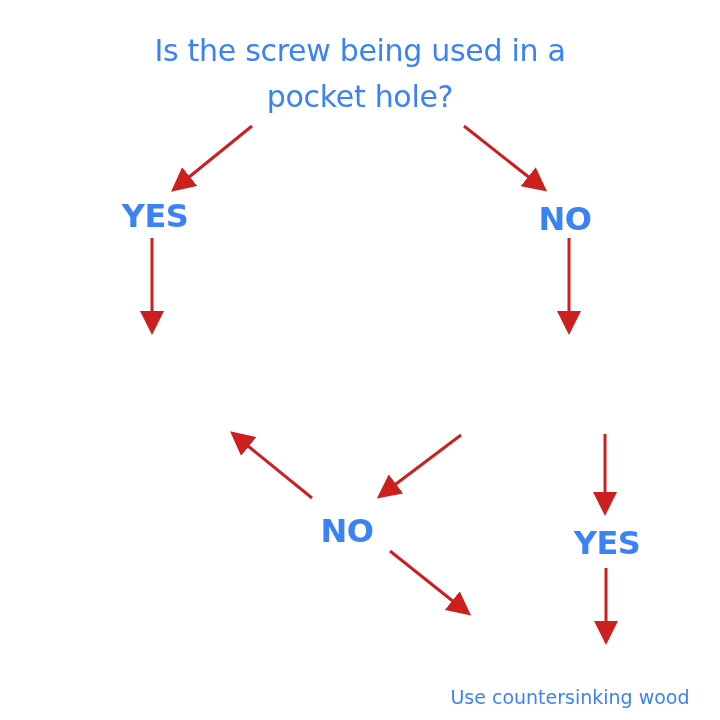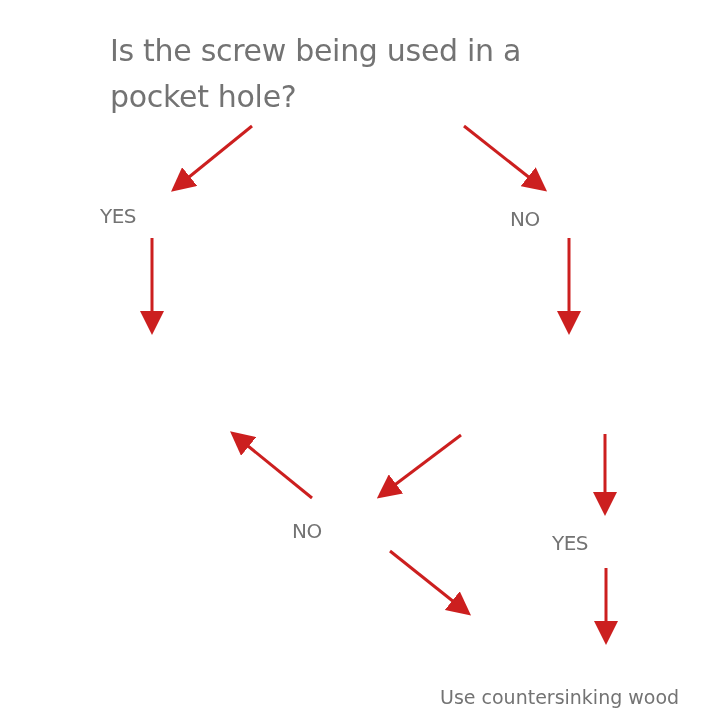--- a/index.html
+++ b/index.html
@@ -1,19 +1,19 @@
 <!DOCTYPE html>
 <html><head>
 <meta charset="utf-8">
 <style>
   html, body { margin: 0; padding: 0; background: #ffffff; }
   .canvas { position: relative; width: 720px; height: 720px; background: #ffffff; overflow: hidden; }
-  .txt { position: absolute; color: #737373; font-family: "DejaVu Sans", sans-serif; text-align: left; }
+  .txt { position: absolute; color: #3b82f6; font-family: "DejaVu Sans", sans-serif; text-align: center; }
   .title { left: 110px; top: 28px; width: 500px; font-size: 30px; line-height: 46px; font-weight: normal; letter-spacing: -0.3px; }
-  .label { font-size: 20px; line-height: 32px; letter-spacing: -0.5px; }
+  .label { font-size: 32px; line-height: 32px; letter-spacing: -0.5px; font-weight: bold; }
   .node { font-size: 19px; line-height: 27px; }
   svg.arrows { position: absolute; left: 0; top: 0; }
 </style>
 </head>
 <body>
 
 <div class="canvas">
 
   <div class="txt title">Is the screw being used in a pocket hole?</div>
 

